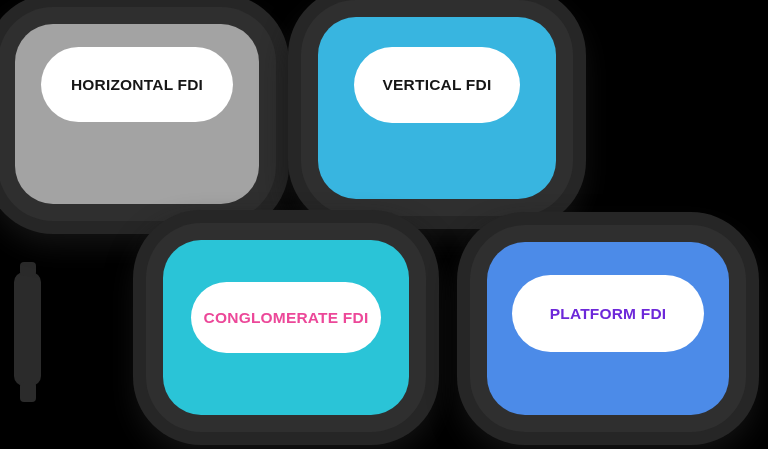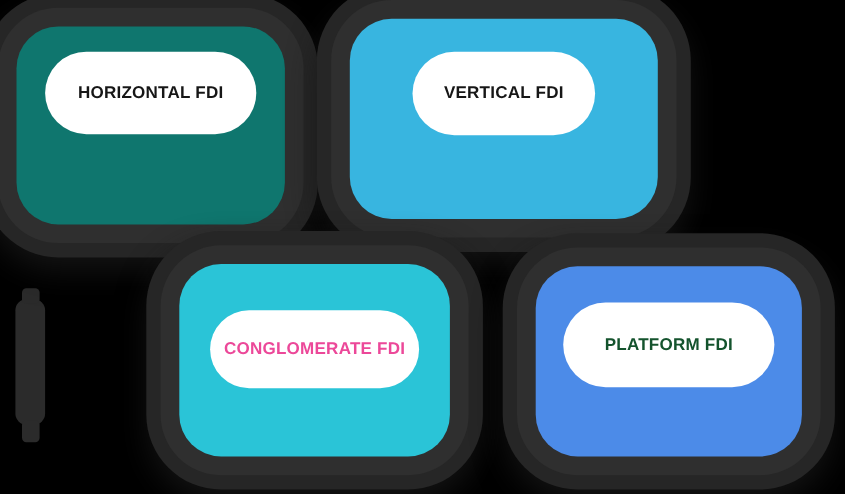--- a/index.html
+++ b/index.html
@@ -18,21 +18,21 @@
   
   .card {
     position: absolute;
     border-radius: 38px;
     box-shadow:
       0 0 0 17px #2f2f2f,
       0 0 0 30px #262626,
       0 14px 30px 26px rgba(22,22,22,0.95);
   }
   .card-1 { left: 15px;  top: 24px;  width: 244px; height: 180px; }
-  .card-2 { left: 318px; top: 17px;  width: 280px; height: 182px; }
+  .card-2 { left: 318px; top: 17px;  width: 238px; height: 182px; }
   .card-3 { left: 163px; top: 240px; width: 246px; height: 175px; }
   .card-4 { left: 487px; top: 242px; width: 242px; height: 173px; }
 
   
   .pill {
     position: absolute;
     left: 50%;
     transform: translateX(-50%);
     background: #ffffff;
     border-radius: 999px;
@@ -76,37 +76,37 @@
   .left-bar::before { top: -10px; height: 14px; }
   .left-bar::after  { bottom: -16px; height: 20px; }
 </style>
 </head>
 <body>
 
 <div class="stage" style="background-color: rgb(0, 0, 0);">
 
   <div class="left-bar"></div>
 
-  <div class="card card-1" style="background-color: #0f766e;">
+  <div class="card card-1" style="background-color: #a3a3a3;">
     <div class="pill" style="background-color: rgb(255, 255, 255);">
       <span class="pill-label" style="color: rgb(22, 22, 22);">HORIZONTAL FDI</span>
     </div>
   </div>
 
   <div class="card card-2" style="background-color: rgb(56, 181, 224);">
     <div class="pill" style="background-color: rgb(255, 255, 255);">
       <span class="pill-label" style="color: rgb(22, 22, 22);">VERTICAL FDI</span>
     </div>
   </div>
 
   <div class="card card-3" style="background-color: rgb(42, 196, 215);">
     <div class="pill" style="background-color: rgb(255, 255, 255);">
       <span class="pill-label" style="color: #ec4899;">CONGLOMERATE FDI</span>
     </div>
   </div>
 
   <div class="card card-4" style="background-color: rgb(76, 139, 232);">
     <div class="pill" style="background-color: rgb(255, 255, 255);">
-      <span class="pill-label" style="color: #14532d;">PLATFORM FDI</span>
+      <span class="pill-label" style="color: #6d28d9;">PLATFORM FDI</span>
     </div>
   </div>
 
 </div>
 
 </body></html>

